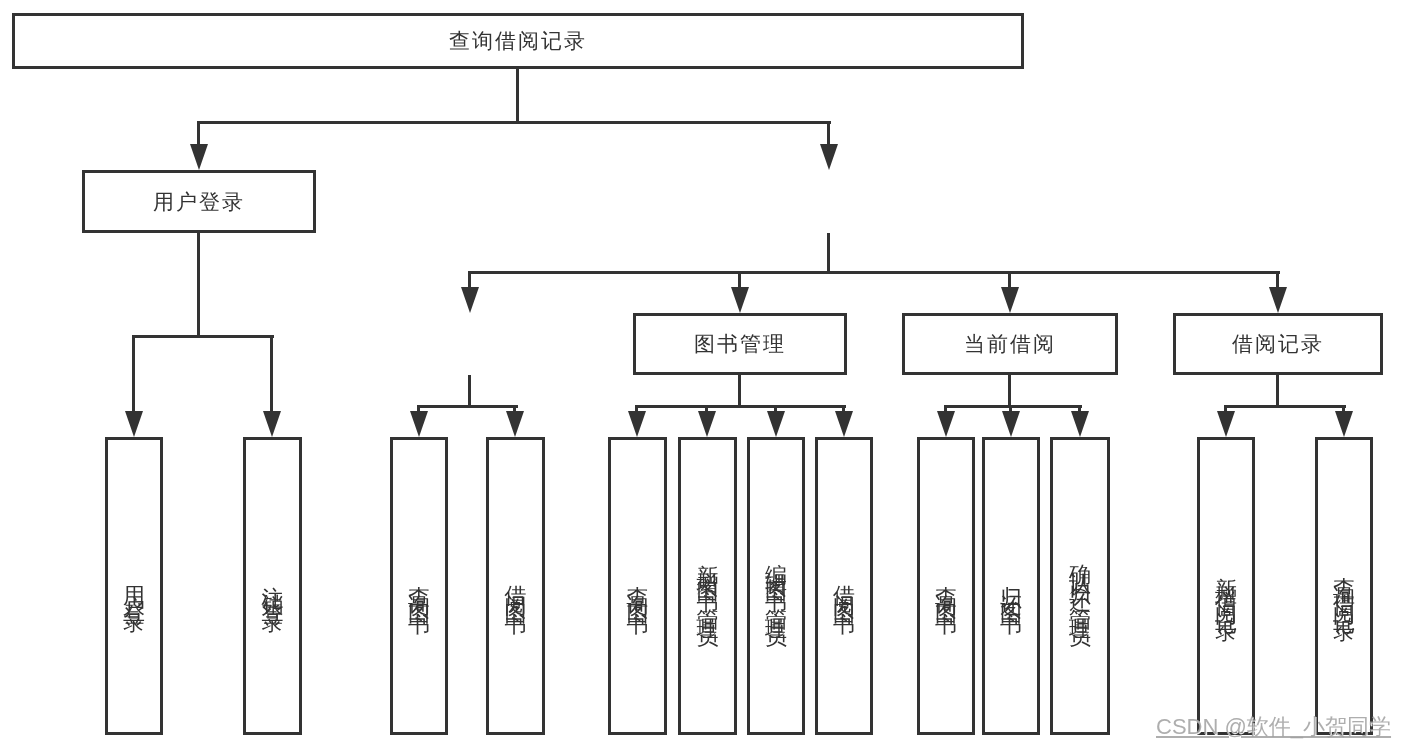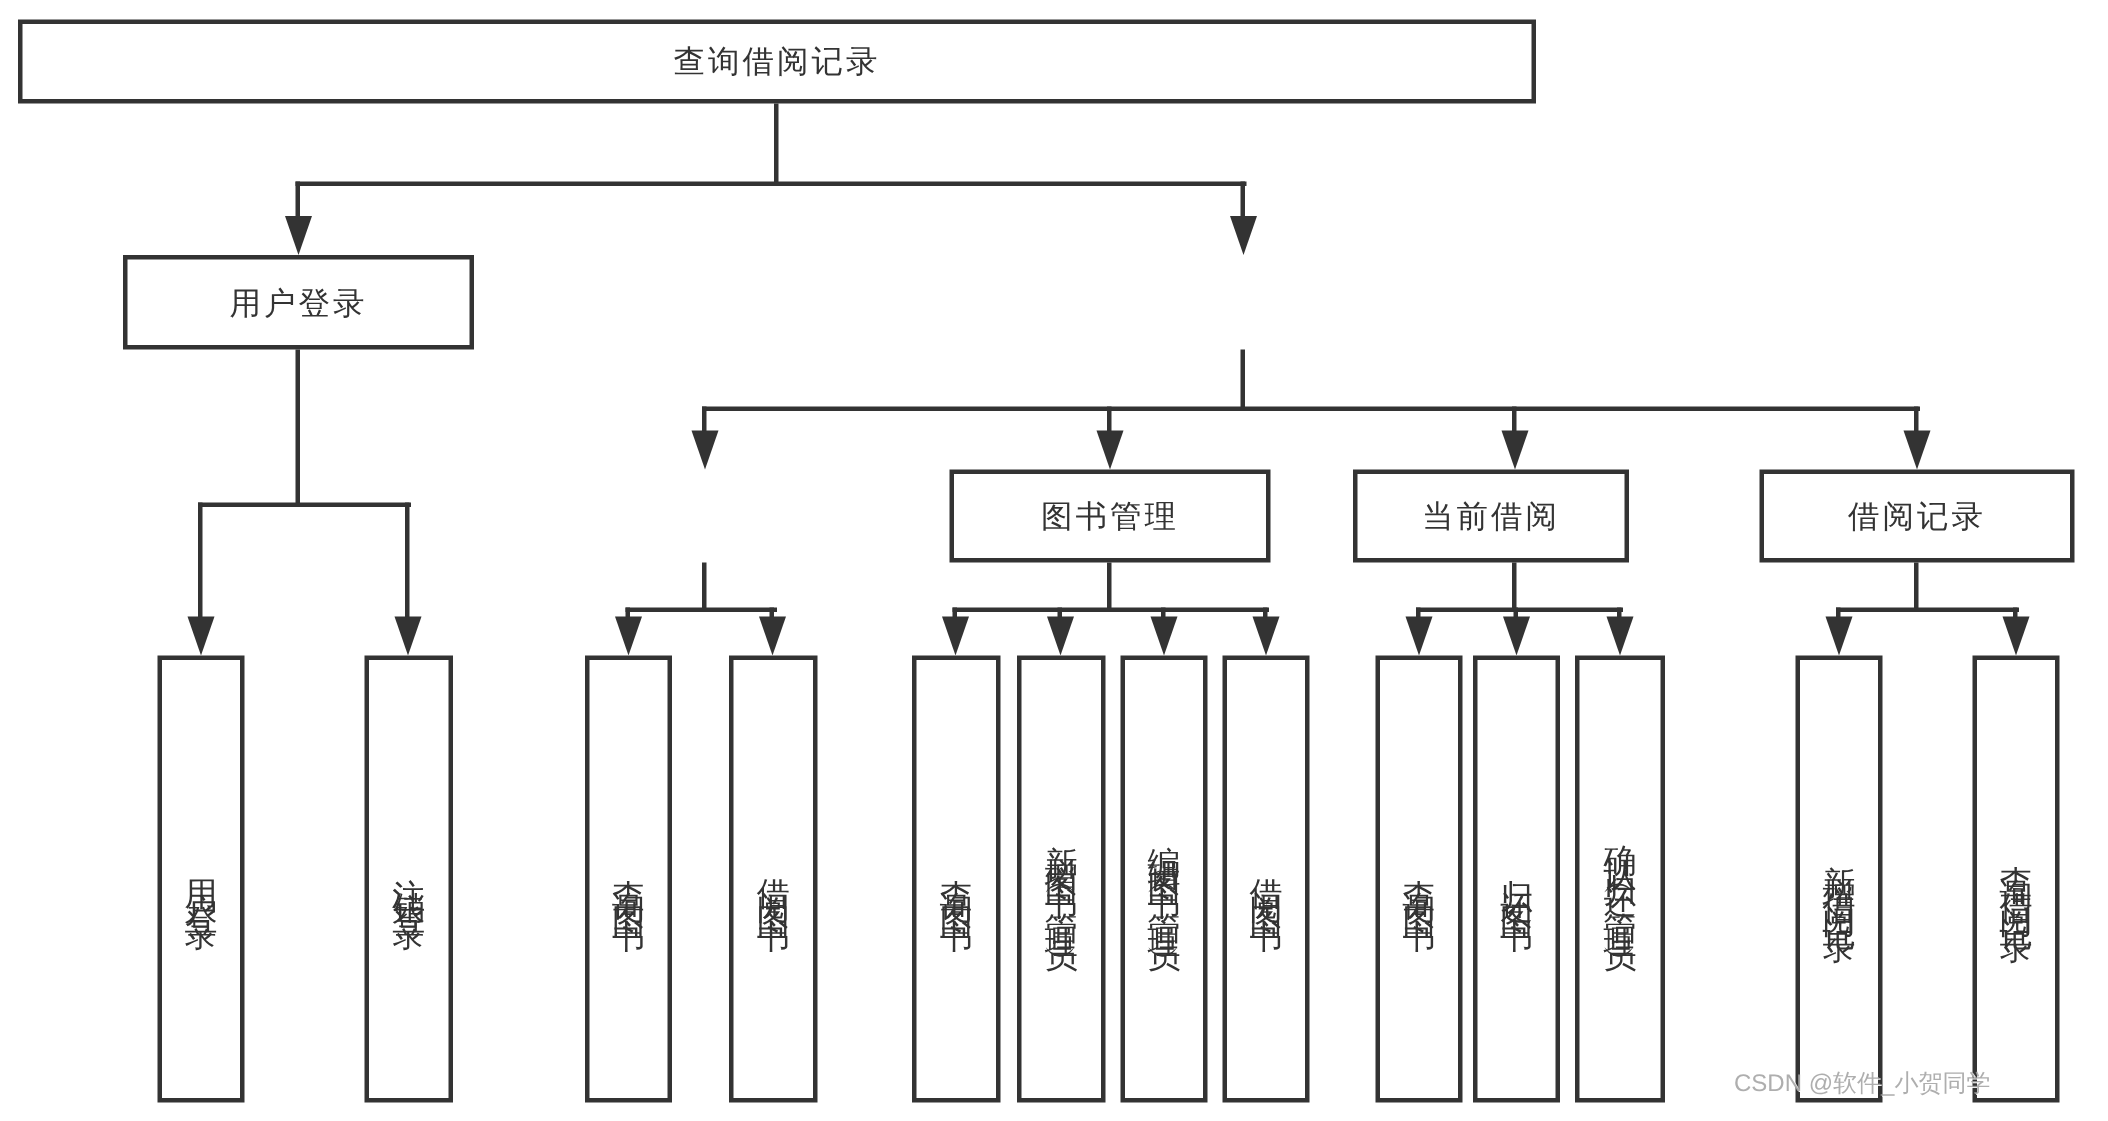--- a/index.html
+++ b/index.html
@@ -61,25 +61,26 @@
     width: 0;
     height: 0;
     border-left: 9px solid transparent;
     border-right: 9px solid transparent;
     border-top: 26px solid #333333;
   }
   .watermark {
     position: absolute;
     left: 1156px;
     top: 712px;
-    font-size: 16px;
+    font-size: 22px;
     color: rgba(160,160,160,0.85);
     text-shadow: 1px 1px 0 rgba(255,255,255,0.9);
     white-space: nowrap;
     z-index: 10;
+    text-decoration: underline;
   }
 </style>
 </head>
 <body>
 
 <div class="canvas">
 
   <div class="box" style="left:12px; top:13px; width:1012px; height:56px;">查询借阅记录</div>
 
   <div class="line" style="left:516px; top:69px; width:3px; height:55px;"></div>
@@ -103,21 +104,21 @@
   <div class="line" style="left:468px; top:271px; width:3px; height:22px;"></div>
   <div class="arrow" style="left:461px; top:287px;"></div>
   <div class="line" style="left:738px; top:271px; width:3px; height:22px;"></div>
   <div class="arrow" style="left:731px; top:287px;"></div>
   <div class="line" style="left:1008px; top:271px; width:3px; height:22px;"></div>
   <div class="arrow" style="left:1001px; top:287px;"></div>
   <div class="line" style="left:1276px; top:271px; width:3px; height:22px;"></div>
   <div class="arrow" style="left:1269px; top:287px;"></div>
 
   <div class="box" style="left:633px; top:313px; width:214px; height:62px;">图书管理</div>
-  <div class="box" style="left:902px; top:313px; width:184px; height:62px;">当前借阅</div>
+  <div class="box" style="left:902px; top:313px; width:216px; height:62px;">当前借阅</div>
   <div class="box" style="left:1173px; top:313px; width:210px; height:62px;">借阅记录</div>
 
   <div class="line" style="left:468px; top:375px; width:3px; height:32px;"></div>
   <div class="line" style="left:417px; top:405px; width:101px; height:3px;"></div>
   <div class="line" style="left:417px; top:405px; width:3px; height:12px;"></div>
   <div class="arrow" style="left:410px; top:411px;"></div>
   <div class="line" style="left:513px; top:405px; width:3px; height:12px;"></div>
   <div class="arrow" style="left:506px; top:411px;"></div>
 
   <div class="line" style="left:738px; top:375px; width:3px; height:32px;"></div>

